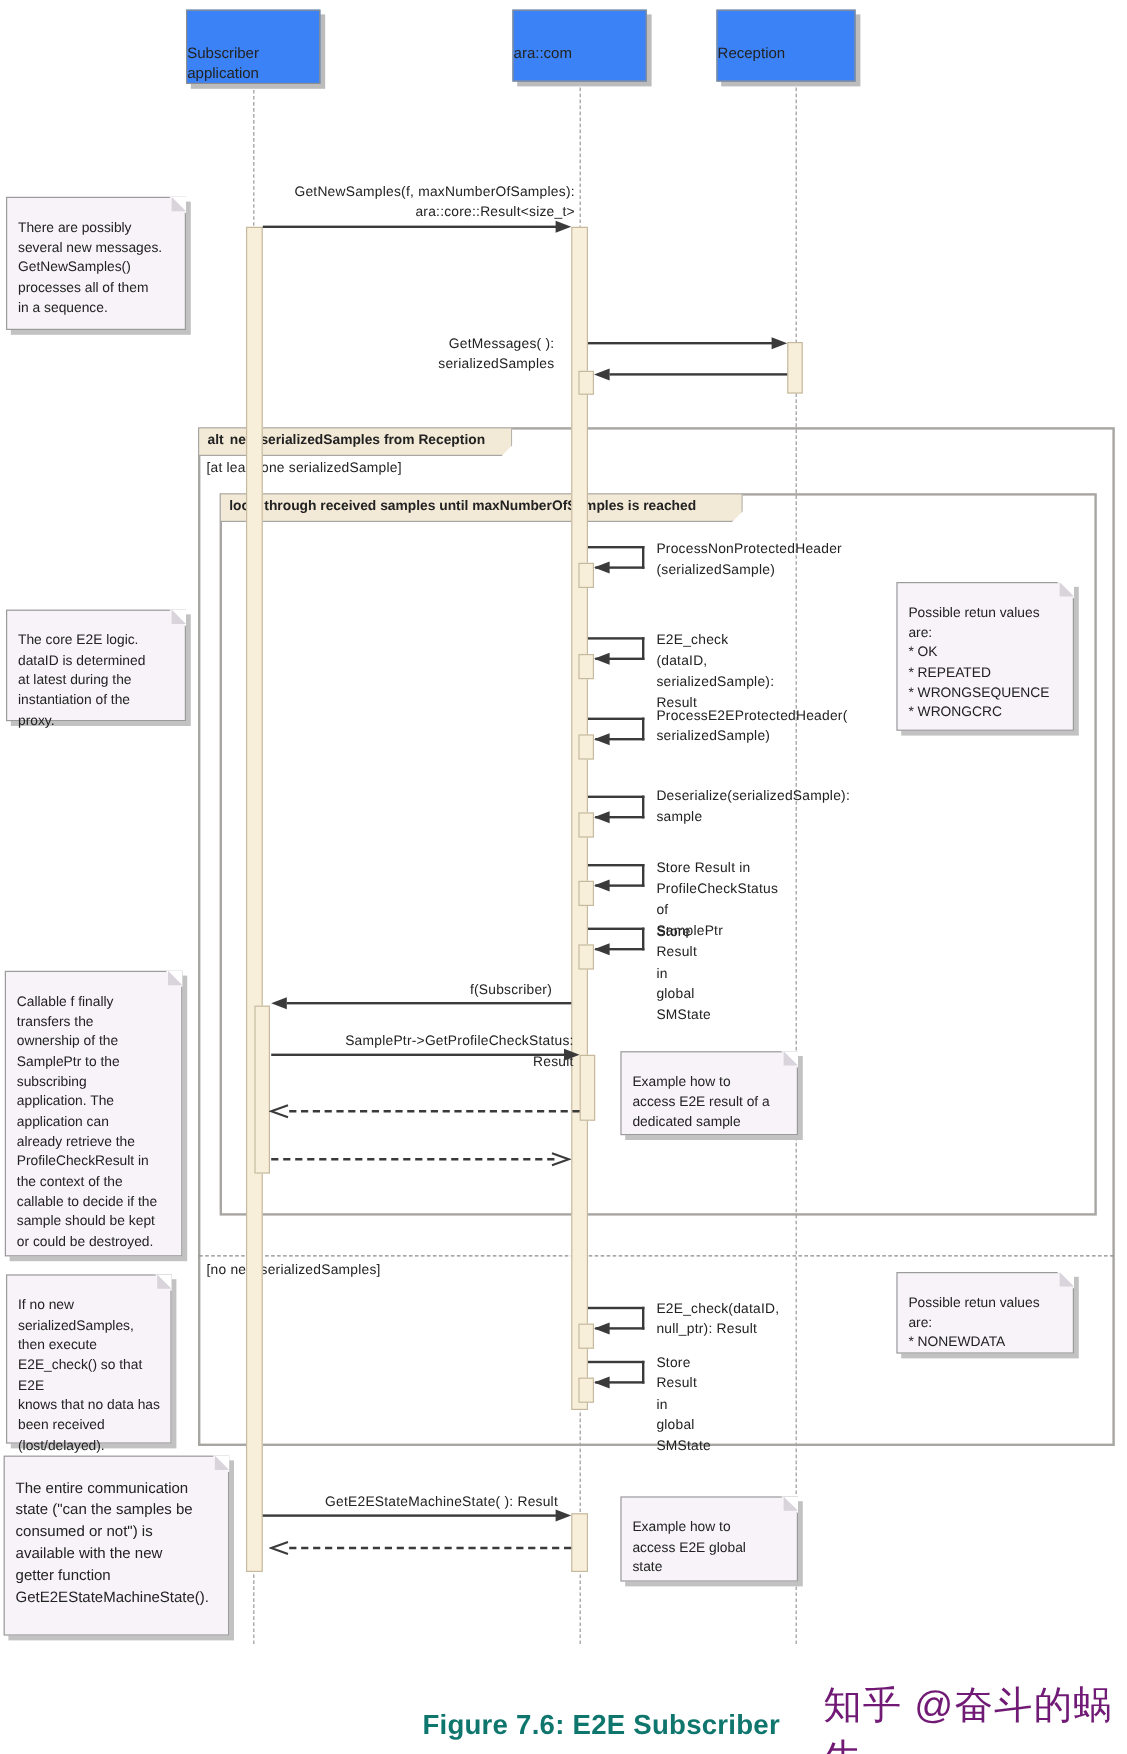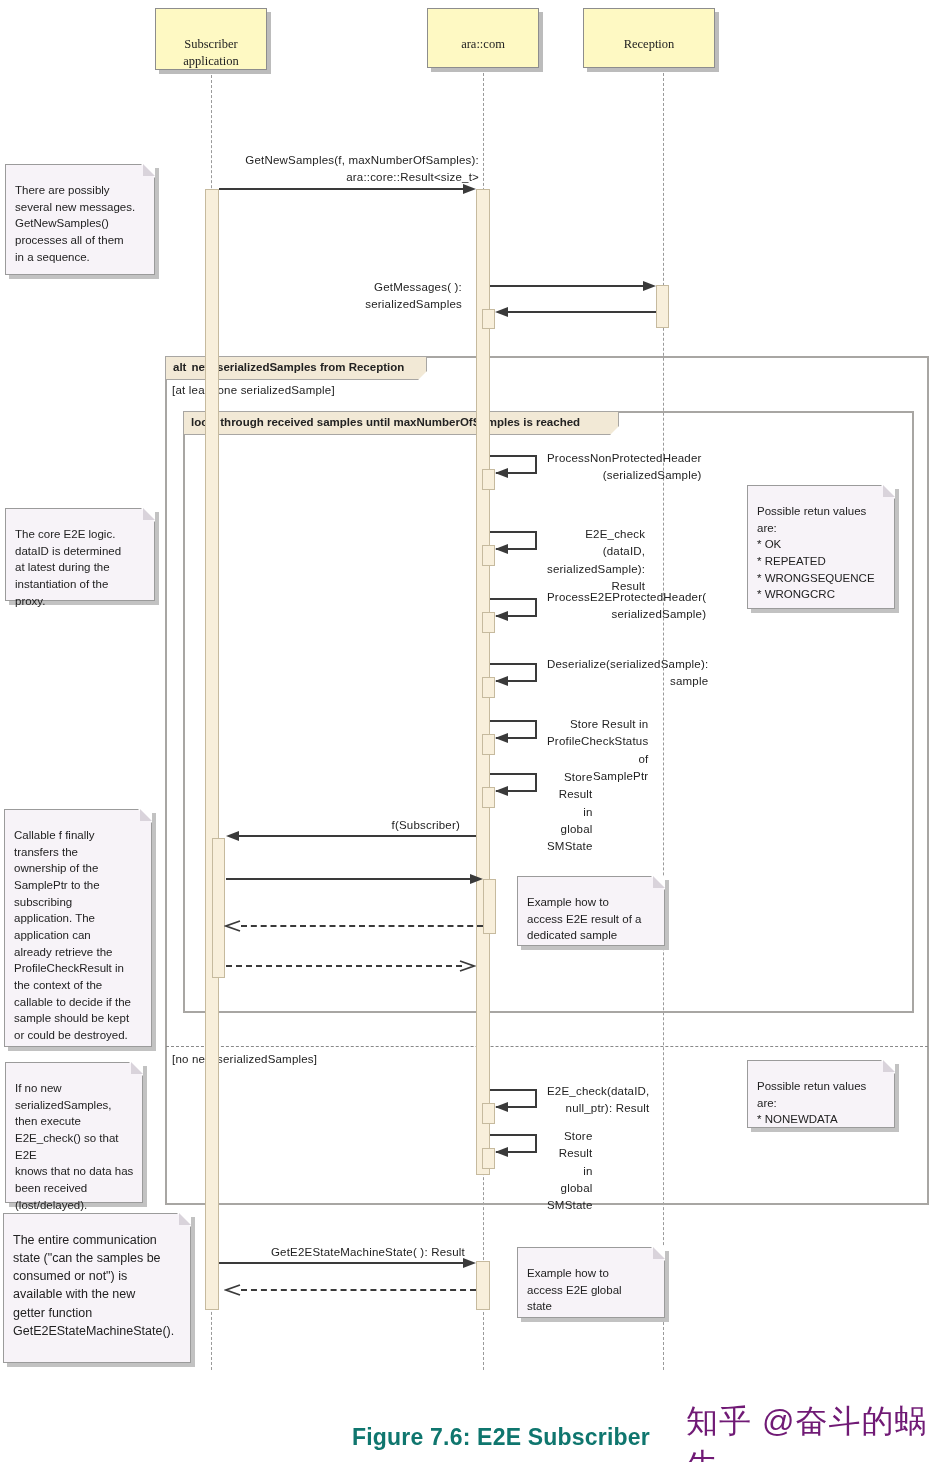--- a/index.html
+++ b/index.html
@@ -1,23 +1,23 @@
 <!DOCTYPE html>
 <html><head>
 <meta charset="utf-8">
 <style>
   html,body { margin:0; padding:0; background:#ffffff; }
   .canvas { position:relative; width:939px; height:1462px; background:#fff;
             font-family:"Liberation Sans","DejaVu Sans",sans-serif; color:#222; overflow:hidden; }
 
   .lifeline { position:absolute; width:0; border-left:1px dashed #9a9a9a; }
 
-  .head { position:absolute; background:#fef9c3; border:1px solid #8d8d8d;
-          box-shadow:4px 4px 0 #bcbcbc; box-sizing:border-box; text-align:center;
-          font-size:12.5px; line-height:1.4; padding-top:9px; white-space:pre-line;font-family:Liberation Serif, serif; }
+  .head { position:absolute; background:#3b82f6; border:1px solid #8d8d8d;
+          box-shadow:4px 4px 0 #bcbcbc; box-sizing:border-box; text-align:left;
+          font-size:12.5px; line-height:1.4; padding-top:9px; white-space:pre-line; }
 
   .act { position:absolute; background:#F8EFDB; border:1px solid #C6BA9E; box-sizing:border-box; }
 
   .hline { position:absolute; height:2px; background:#3a3a3a; }
   .dline { position:absolute; height:0; border-top:2px dashed #3a3a3a; }
 
   .ah-r { position:absolute; width:0; height:0; border-top:5px solid transparent;
           border-bottom:5px solid transparent; border-left:13px solid #3a3a3a; }
   .ah-l { position:absolute; width:0; height:0; border-top:5px solid transparent;
           border-bottom:5px solid transparent; border-right:13px solid #3a3a3a; }
@@ -41,42 +41,42 @@
   .note::before { content:""; position:absolute; top:-1px; right:-1px; width:0; height:0;
                   border-top:14px solid #ffffff; border-left:14px solid transparent; }
   .note::after  { content:""; position:absolute; top:-1px; right:-1px; width:0; height:0;
                   border-left:12px solid #D9D3DB; border-top:12px solid transparent; }
 
   .selfmsg { position:absolute; width:0; height:0; }
   .sm-top { position:absolute; left:0; top:0; width:47px; height:2px; background:#3a3a3a; }
   .sm-v   { position:absolute; left:45px; top:0; width:2px; height:19px; background:#3a3a3a; }
   .sm-bot { position:absolute; left:6px; top:17px; width:41px; height:2px; background:#3a3a3a; }
   .sm-ah  { left:5px; top:13px; }
-  .sm-label { left:57px; top:-5px;text-align:right; }
+  .sm-label { left:57px; top:-5px; }
 
   .caption { position:absolute; font-weight:bold; font-size:23px; color:#0f766e; letter-spacing:.2px; }
   .watermark { position:absolute; font-size:32px; color:#701a75; letter-spacing:1px; }
 </style>
 </head>
 <body>
 
 <div class="canvas">
 
   <div class="lifeline" style="left:211px;top:70px;height:1300px"></div>
   <div class="lifeline" style="left:483px;top:68px;height:1302px"></div>
   <div class="lifeline" style="left:663px;top:68px;height:1302px"></div>
 
   <div class="head" style="left:155px;top:8px;width:112px;height:62px">
     <span>Subscriber
 application</span>
   </div>
   <div class="head" style="left:427px;top:8px;width:112px;height:60px">
     <span>ara::com</span>
   </div>
-  <div class="head" style="left:583px;top:8px;width:132px;height:60px">
+  <div class="head" style="left:597px;top:8px;width:116px;height:60px">
     <span>Reception</span>
   </div>
 
   <div class="frame" style="left:165px;top:356px;width:764px;height:849px"></div>
   <div class="frame-label" style="left:165px;top:356px;width:262px;height:24px">
     <span>alt</span>
     <span>new serializedSamples from Reception</span>
   </div>
   <div class="guard" style="left:172px;top:384px">[at least one serializedSample]</div>
 
@@ -169,20 +169,22 @@
     <div class="sm-bot"></div>
     <div class="ah-l sm-ah"></div>
     <div class="mlabel sm-label" style="top:-4px">Store Result in
 global SMState</div>
   </div>
 
   <div class="mlabel center" style="left:240px;top:817px;width:220px">f(Subscriber)</div>
   <div class="hline" style="left:239px;top:835px;width:237px"></div>
   <div class="ah-l" style="left:226px;top:831px"></div>
 
+  <div class="mlabel center" style="left:226px;top:860px;width:252px">SamplePtr-&gt;GetProfileCheckStatus:
+Result</div>
   <div class="hline" style="left:226px;top:878px;width:245px"></div>
   <div class="ah-r" style="left:470px;top:874px"></div>
 
   <div class="dline" style="left:241px;top:925px;width:242px"></div>
   <svg class="oah" style="left:224px;top:919px" width="18" height="14" viewBox="0 0 18 14">
       <path d="M16 2 L2 7 L16 12" fill="none" stroke="#3a3a3a" stroke-width="1.7"></path>
     </svg>
 
   <div class="dline" style="left:226px;top:965px;width:236px"></div>
   <svg class="oah" style="left:458px;top:959px" width="18" height="14" viewBox="0 0 18 14">

